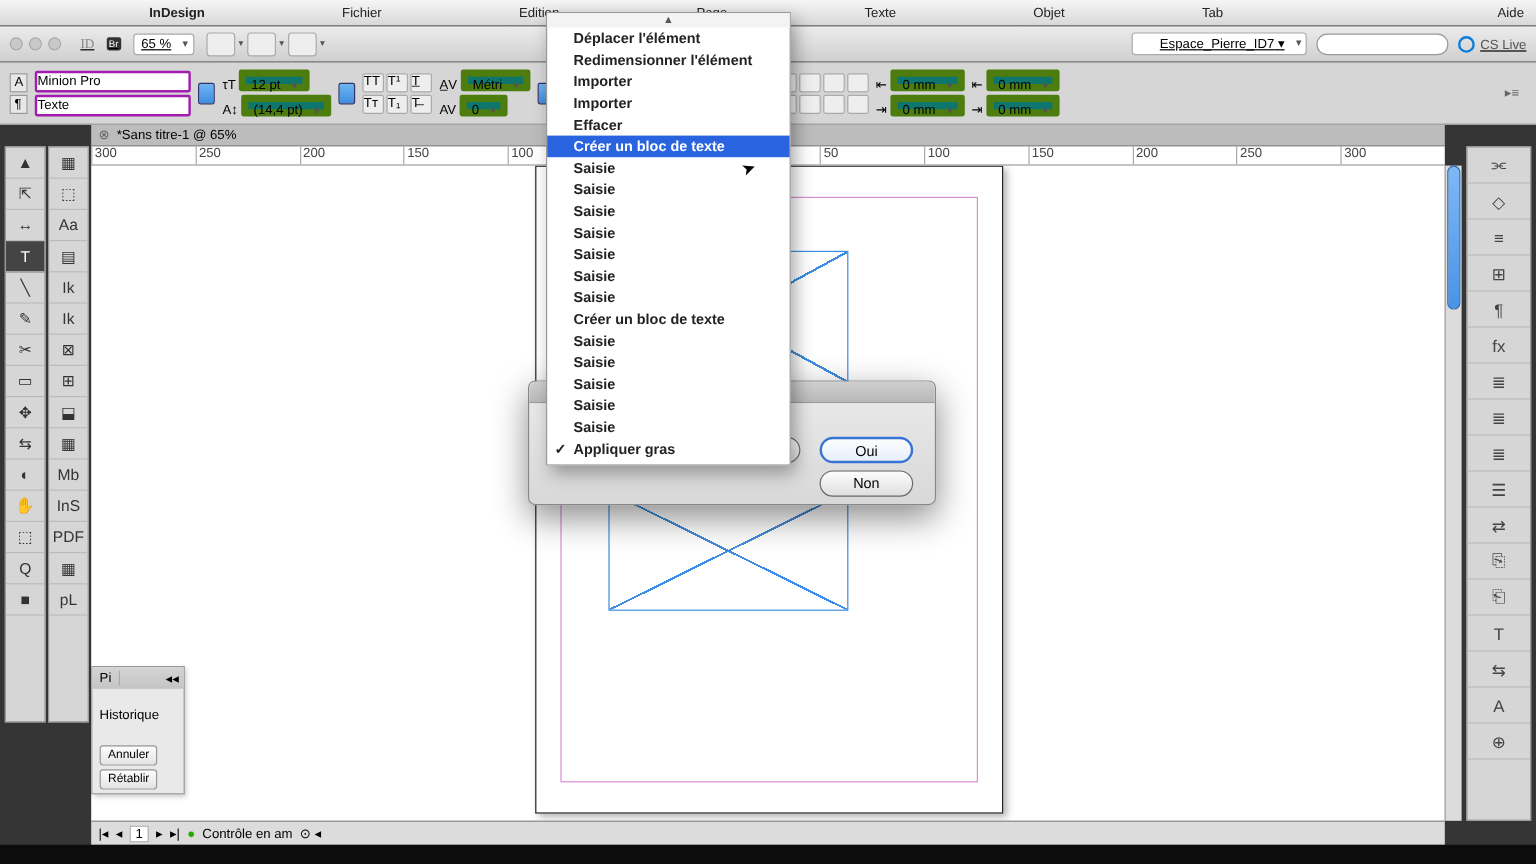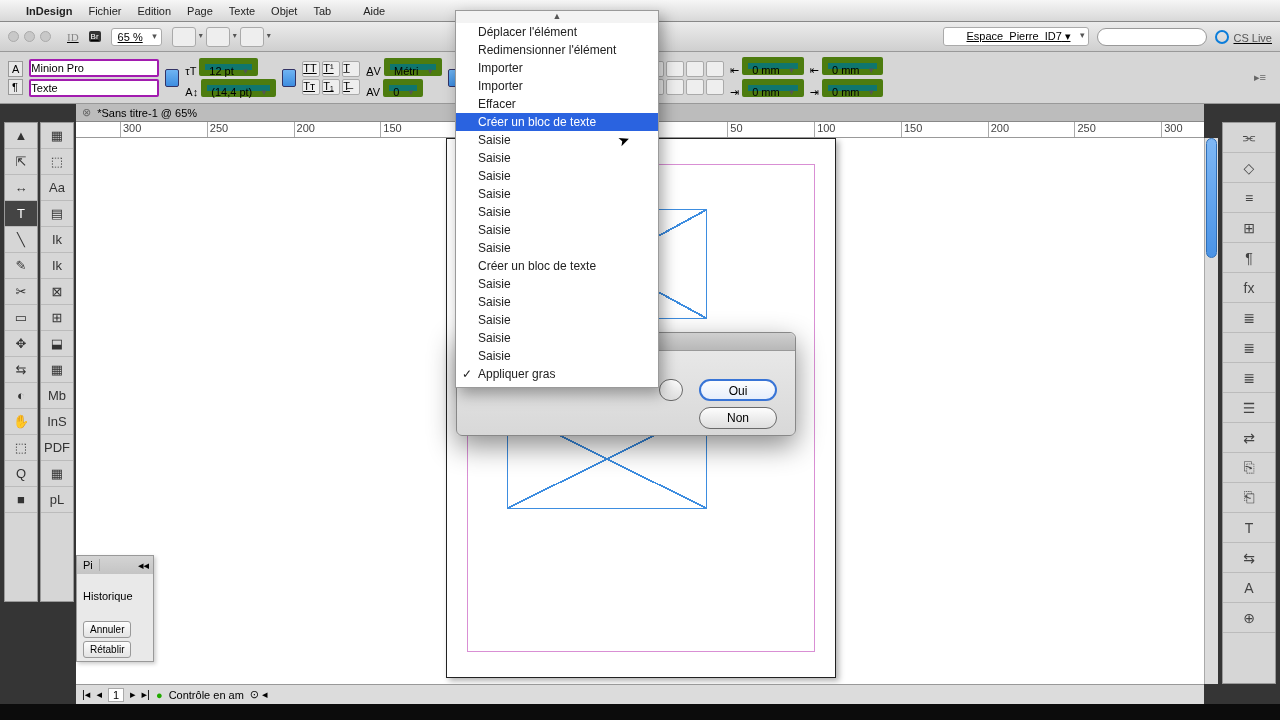--- a/index.html
+++ b/index.html
@@ -1,19 +1,19 @@
 <!DOCTYPE html>
 <html><head>
 <meta charset="utf-8">
 <style>
 * { margin:0; padding:0; box-sizing:border-box; font-family:"Lucida Grande","Helvetica Neue",Arial,sans-serif; font-size:11px; }
 body { width:1280px; height:720px; background:#353535; overflow:hidden; position:relative; }
 
 
-#menubar { position:absolute; top:0; left:0; right:0; height:22px; background:linear-gradient(#f6f6f6,#d8d8d8); border-bottom:1px solid #888; display:flex; align-items:center; padding:0 10px; gap:16px; font-size:13px; color:#222; }
+#menubar { position:absolute; top:0; left:0; right:0; height:22px; background:linear-gradient(#f6f6f6,#d8d8d8); border-bottom:1px solid #888; display:flex; align-items:center; padding:0 10px; gap:16px; font-size:13px; color:#222;justify-content:space-between; }
 #menubar .apple { font-size:15px; }
 #menubar b { font-weight:bold; }
 
 
 #appbar { position:absolute; top:22px; left:0; right:0; height:30px; background:linear-gradient(#ececec,#cfcfcf); border-bottom:1px solid #999; display:flex; align-items:center; padding:0 8px; gap:10px;text-decoration:underline; }
 .traffic { display:flex; gap:5px; margin-right:6px; }
 .traffic span { width:11px; height:11px; border-radius:50%; background:#c8c8c8; border:1px solid #aaa; }
 .zoom-select { background:#fff; border:1px solid #aaa; border-radius:3px; padding:2px 18px 2px 6px; position:relative; }
 .zoom-select::after, .dd::after { content:"▾"; position:absolute; right:4px; top:2px; font-size:9px; color:#555; }
 .iconbtn { width:24px; height:20px; border:1px solid #aaa; background:#eee; border-radius:3px; position:relative; }
@@ -24,34 +24,34 @@
 .search { width:110px; height:18px; border:1px solid #999; border-radius:10px; background:#fff; }
 .cslive { display:flex; align-items:flex-end; gap:4px; font-size:12px; color:#555; }
 .cslive .ring { width:14px; height:14px; border:2px solid #0b7dda; border-radius:50%; }
 
 
 #ctrlpanel { position:absolute; top:52px; left:0; right:0; height:52px; background:#d6d6d6; border-bottom:1px solid #999; display:flex; align-items:center; padding:0 8px; gap:6px; }
 .field { background:#fff; border:2px solid #a21caf; border-radius:2px; padding:1px 0; min-width:80px; height:18px; position:relative; display:inline-block; }
 .dd { background:#0f766e; border:6px solid #4d7c0f; border-radius:2px; padding:1px 18px 1px 4px; height:18px; position:relative; display:inline-block; }
 .blue-arrows { width:14px; height:18px; background:linear-gradient(#6fb4f3,#3d8de0); border:1px solid #336; border-radius:2px; display:inline-block; }
 .ctrlcol { display:flex; flex-direction:column; gap:2px; }
-.minibtn { width:18px; height:16px; border:1px solid #aaa; background:#eee; border-radius:2px; display:inline-block;text-decoration:underline; }
+.minibtn { width:18px; height:16px; border:1px solid #aaa; background:#eee; border-radius:2px; display:inline-block; }
 .alignset { display:grid; grid-template-columns:repeat(4,18px); grid-template-rows:repeat(2,16px); gap:2px; }
 .fillstroke { display:flex; flex-direction:column; gap:2px; }
 .swatch-T { width:22px; height:16px; border:1px solid #666; background:#fff; display:flex; align-items:center; justify-content:center; font-weight:bold; }
 .swatch-none { width:22px; height:16px; border:1px solid #666; background:#fff; position:relative; }
 .swatch-none::after { content:""; position:absolute; left:0; top:0; right:0; bottom:0; background:linear-gradient(to top right, transparent 45%, red 45%, red 55%, transparent 55%); }
 
 
 #doctab { position:absolute; top:104px; left:76px; right:76px; height:18px; background:#bcbcbc; border-bottom:1px solid #888; display:flex; align-items:center; padding:0 6px; gap:6px; font-size:11px; }
 #doctab .close { font-size:11px; color:#666; }
 
 
 #ruler { position:absolute; top:122px; left:76px; right:76px; height:16px; background:#fff; border-bottom:1px solid #999; display:flex; font-size:9px; color:#444; }
-#ruler span { flex:1; border-left:1px solid #aaa; padding-left:2px;margin-left:44px; }
+#ruler span { flex:1; border-left:1px solid #aaa; padding-left:2px; }
 
 
 #canvas { position:absolute; top:138px; left:76px; right:76px; bottom:36px; background:#fff; overflow:hidden; }
 #vscroll { position:absolute; top:138px; right:62px; bottom:36px; width:14px; background:#dcdcdc; border-left:1px solid #aaa; }
 #vscroll .thumb { position:absolute; top:0; left:1px; right:1px; height:120px; background:linear-gradient(#7fb8f5,#4a93e6); border:1px solid #2f6fb8; border-radius:6px; }
 
 
 #page { position:absolute; left:370px; top:0; width:390px; height:540px; background:#fff; border:1px solid #222; box-shadow:3px 3px 6px rgba(0,0,0,.3); }
 #page .margin { position:absolute; left:20px; right:20px; top:25px; bottom:25px; border:1px solid #d98fd4; }
 .frame { position:absolute; border:1px solid #3d8de0; }
@@ -79,32 +79,32 @@
 #hist .tabbar .tab { padding:0 6px; border-right:1px solid #aaa; }
 #hist .tabbar .coll { margin-left:auto; padding:0 4px; }
 #hist .title { padding:16px 6px; font-size:11px; }
 #hist button { display:block; margin:3px 6px; padding:2px 6px; font-size:10px; background:linear-gradient(#fdfdfd,#e3e3e3); border:1px solid #999; border-radius:3px; }
 
 
 #rpanel { position:absolute; top:122px; right:4px; width:54px; bottom:36px; background:#d6d6d6; border:1px solid #999; display:flex; flex-direction:column; }
 #rpanel .cell { height:30px; border-bottom:1px solid #bbb; display:flex; align-items:center; justify-content:center; font-size:14px; color:#444; gap:3px; }
 
 
-#dialog { position:absolute; left:440px; top:332px; width:340px; height:104px; background:linear-gradient(#ebebeb,#d8d8d8); border:1px solid #888; border-radius:6px; box-shadow:0 10px 28px rgba(0,0,0,.45);margin-left:16px; }
+#dialog { position:absolute; left:440px; top:317px; width:340px; height:104px; background:linear-gradient(#ebebeb,#d8d8d8); border:1px solid #888; border-radius:6px; box-shadow:0 10px 28px rgba(0,0,0,.45); }
 #dialog .titlebar { height:18px; background:linear-gradient(#cfcfcf,#b8b8b8); border-bottom:1px solid #999; border-radius:6px 6px 0 0; }
 #dialog .btn { position:absolute; width:78px; height:22px; border-radius:11px; border:1px solid #6a6a6a; background:linear-gradient(#fdfdfd,#dedede); text-align:center; line-height:20px; font-size:12px; }
 #dialog .btn.default { border:2px solid #3874d6; background:linear-gradient(#fdfdfd,#e6eefc); }
 #dialog .btn-yes { right:18px; top:46px; }
 #dialog .btn-no  { right:18px; top:74px; }
 #dialog .btn-mid { right:112px; top:46px; width:24px; }
 
 
 #dropmenu { position:absolute; left:455px; top:10px; width:204px; background:#fff; border:1px solid #9a9a9a; box-shadow:4px 6px 14px rgba(0,0,0,.35); z-index:50; padding-bottom:4px; }
 #dropmenu .scrollup { height:12px; text-align:center; font-size:9px; color:#555; background:#f3f3f3; }
-#dropmenu .item { padding:2px 10px 2px 22px; font-size:12px; color:#222; position:relative; white-space:nowrap; }
+#dropmenu .item { padding:2px 10px 2px 22px; font-size:12px; color:#222; position:relative; white-space:nowrap;font-weight:bold; }
 #dropmenu .item.sel { background:#2a63e0; color:#fff; }
 #dropmenu .item.check::before { content:"✓"; position:absolute; left:6px; }
 #cursor { position:absolute; left:618px; top:132px; font-size:14px; color:#000; z-index:60; transform:rotate(-20deg); }
 
 #bottom-black { position:absolute; left:0; right:0; bottom:0; height:16px; background:#0c0c0c; }
 </style>
 </head>
 <body>
 
 <div id="menubar">

